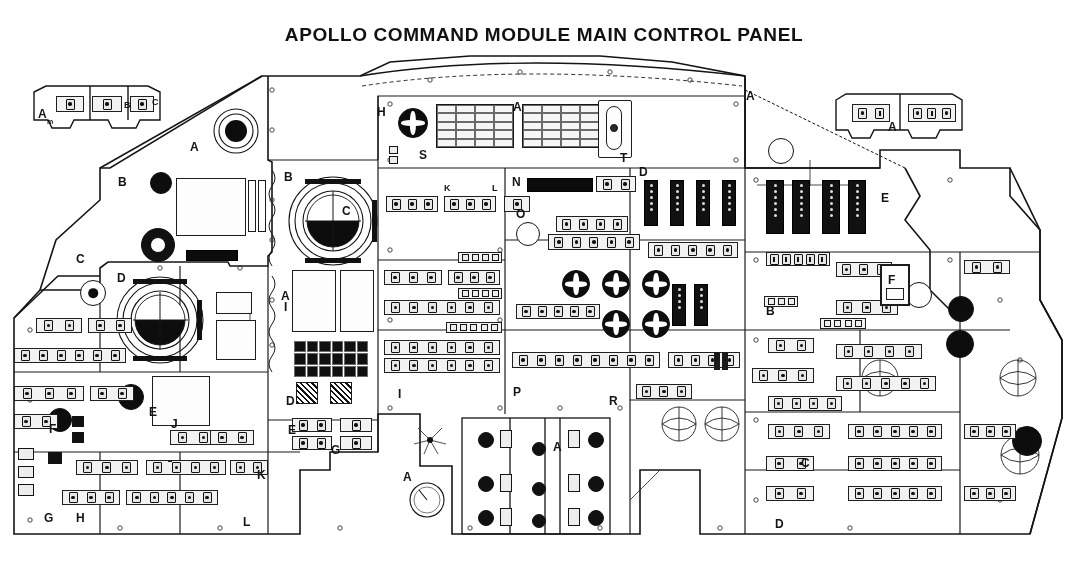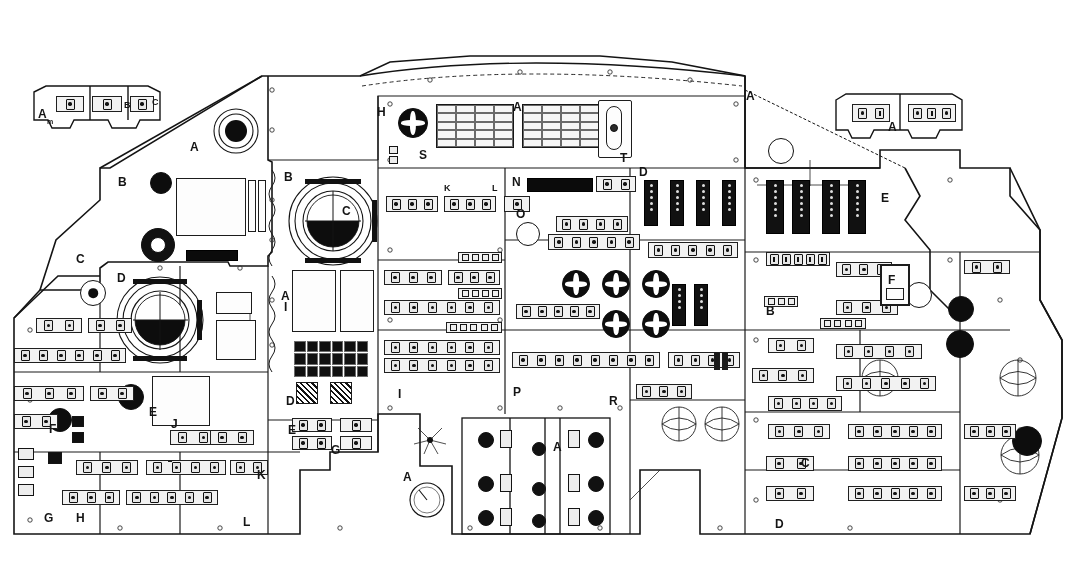--- a/index.html
+++ b/index.html
@@ -61,20 +61,21 @@
 
   
   .pb{position:absolute;border:1px solid #141414;background:#ededed;box-sizing:border-box;}
   .pb.dark{background:#101010;}
 </style>
 </head>
 <body>
 
 <div id="root">
 
+  <div id="title">APOLLO COMMAND MODULE MAIN CONTROL PANEL</div>
 
   <svg class="layer" viewBox="0 0 1088 569">
     <g fill="none" stroke="#141414" stroke-width="1.6">
 
       <path d="M262 76 L268 76 L268 160 L272 162 L272 252 L268 256 L268 266
                L230 266 L228 262 L108 262 L100 268 L100 290 L40 290 L14 318
                L14 534 L300 534 L300 470 L330 470 L330 452 L378 452 L378 414
                L420 414 L420 466 L452 466 L452 534 L640 534 L640 470 L700 470
                L700 534 L1030 534 L1062 418 L1062 340 L1040 300 L1040 230
                L1010 196 L1010 168 L960 168 L960 150 L880 150 L880 168

